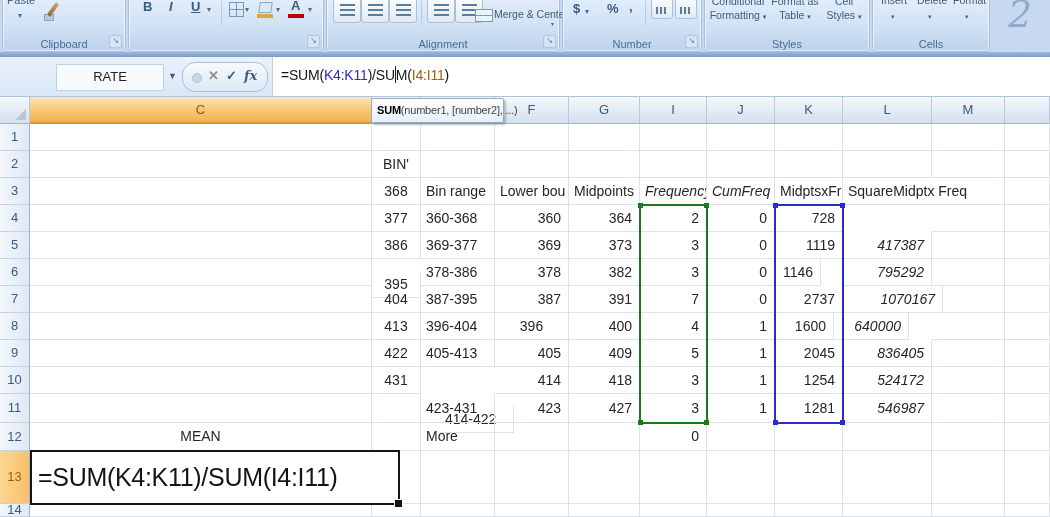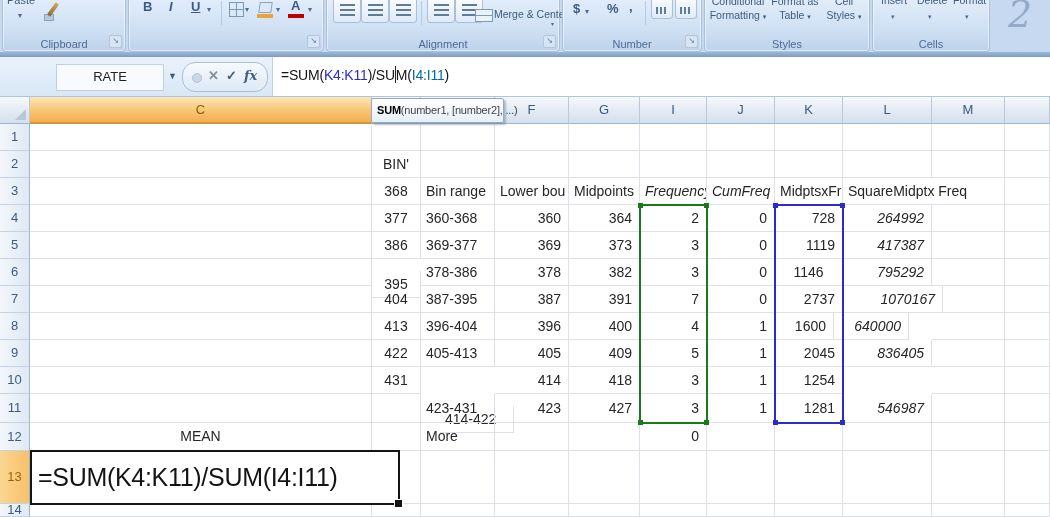--- a/index.html
+++ b/index.html
@@ -213,21 +213,21 @@
 <div id="fbar">
   <div id="namebox">RATE</div>
   <span id="nbarrow">▼</span>
   <div id="fpill">
     <div class="dot"></div>
     <span class="fx-x">✕</span>
     <span class="fx-ok">✓</span>
     <span class="fx-fn">fx</span>
   </div>
   <div id="farea">
-    <div id="fsegs"><span style="color: rgb(20, 20, 20);">=SUM(</span><span style="color: rgb(43, 43, 200);">K4:K11</span><span style="color: rgb(20, 20, 20);">)/SU</span><span class="fcursor"></span><span style="color: rgb(20, 20, 20);">M(</span><span style="color: #0369a1;">I4:I11</span><span style="color: rgb(20, 20, 20);">)</span></div>
+    <div id="fsegs"><span style="color: rgb(20, 20, 20);">=SUM(</span><span style="color: rgb(43, 43, 200);">K4:K11</span><span style="color: rgb(20, 20, 20);">)/SU</span><span class="fcursor"></span><span style="color: rgb(20, 20, 20);">M(</span><span style="color: #a16207;">I4:I11</span><span style="color: rgb(20, 20, 20);">)</span></div>
   </div>
 </div>
 
 <div id="sheet">
   <div id="tooltip"><b>SUM</b><span>(number1, [number2], ...)</span></div>
 
 <div class="colhdr corner" style="left: 0px; width: 30px;"></div>
     <div class="colhdr active" style="left: 30px; width: 342px;">C</div>
     <div class="colhdr" style="left: 372px; width: 49px;"></div>
     <div class="colhdr" style="left: 421px; width: 74px;"></div>
@@ -277,21 +277,20 @@
     <div class="cell left" style="left: 1005px; top: 81px; width: 45px; height: 27px; line-height: 26px;"></div>
     <div class="rowhdr" style="top: 108px; height: 27px; line-height: 26px;">4</div>
     <div class="cell center" style="left: 30px; top: 108px; width: 342px; height: 27px; line-height: 26px;"></div>
     <div class="cell center" style="left: 372px; top: 108px; width: 49px; height: 27px; line-height: 26px;">377</div>
     <div class="cell left" style="left: 421px; top: 108px; width: 74px; height: 27px; line-height: 26px;">360-368</div>
     <div class="cell right" style="left: 495px; top: 108px; width: 74px; height: 27px; line-height: 26px;">360</div>
     <div class="cell right" style="left: 569px; top: 108px; width: 71px; height: 27px; line-height: 26px;">364</div>
     <div class="cell right" style="left: 640px; top: 108px; width: 67px; height: 27px; line-height: 26px;">2</div>
     <div class="cell right" style="left: 707px; top: 108px; width: 68px; height: 27px; line-height: 26px;">0</div>
     <div class="cell right" style="left: 775px; top: 108px; width: 68px; height: 27px; line-height: 26px;">728</div>
-    <div class="cell right italic" style="left: 843px; top: 108px; width: 89px; height: 27px; line-height: 26px;">264992</div>
     <div class="cell left" style="left: 932px; top: 108px; width: 73px; height: 27px; line-height: 26px;"></div>
     <div class="cell left" style="left: 1005px; top: 108px; width: 45px; height: 27px; line-height: 26px;"></div>
     <div class="rowhdr" style="top: 135px; height: 27px; line-height: 26px;">5</div>
     <div class="cell center" style="left: 30px; top: 135px; width: 342px; height: 27px; line-height: 26px;"></div>
     <div class="cell center" style="left: 372px; top: 135px; width: 49px; height: 27px; line-height: 26px;">386</div>
     <div class="cell left" style="left: 421px; top: 135px; width: 74px; height: 27px; line-height: 26px;">369-377</div>
     <div class="cell right" style="left: 495px; top: 135px; width: 74px; height: 27px; line-height: 26px;">369</div>
     <div class="cell right" style="left: 569px; top: 135px; width: 71px; height: 27px; line-height: 26px;">373</div>
     <div class="cell right" style="left: 640px; top: 135px; width: 67px; height: 27px; line-height: 26px;">3</div>
     <div class="cell right" style="left: 707px; top: 135px; width: 68px; height: 27px; line-height: 26px;">0</div>
@@ -300,41 +299,41 @@
     <div class="cell left" style="left: 932px; top: 135px; width: 73px; height: 27px; line-height: 26px;"></div>
     <div class="cell left" style="left: 1005px; top: 135px; width: 45px; height: 27px; line-height: 26px;"></div>
     <div class="rowhdr" style="top: 162px; height: 27px; line-height: 26px;">6</div>
     <div class="cell center" style="left: 30px; top: 162px; width: 342px; height: 27px; line-height: 26px;"></div>
     <div class="cell center" style="left: 372px; top: 162px; width: 49px; height: 27px; line-height: 26px; margin-top: 12px;">395</div>
     <div class="cell left" style="left: 421px; top: 162px; width: 74px; height: 27px; line-height: 26px;">378-386</div>
     <div class="cell right" style="left: 495px; top: 162px; width: 74px; height: 27px; line-height: 26px;">378</div>
     <div class="cell right" style="left: 569px; top: 162px; width: 71px; height: 27px; line-height: 26px;">382</div>
     <div class="cell right" style="left: 640px; top: 162px; width: 67px; height: 27px; line-height: 26px;">3</div>
     <div class="cell right" style="left: 707px; top: 162px; width: 68px; height: 27px; line-height: 26px;">0</div>
-    <div class="cell right" style="left: 775px; top: 162px; width: 68px; height: 27px; line-height: 26px; text-align: center;">1146</div>
+    <div class="cell right" style="left: 753px; top: 162px; width: 68px; height: 27px; line-height: 26px;">1146</div>
     <div class="cell right italic" style="left: 843px; top: 162px; width: 89px; height: 27px; line-height: 26px;">795292</div>
     <div class="cell left" style="left: 932px; top: 162px; width: 73px; height: 27px; line-height: 26px;"></div>
     <div class="cell left" style="left: 1005px; top: 162px; width: 45px; height: 27px; line-height: 26px;"></div>
     <div class="rowhdr" style="top: 189px; height: 27px; line-height: 26px;">7</div>
     <div class="cell center" style="left: 30px; top: 189px; width: 342px; height: 27px; line-height: 26px;"></div>
     <div class="cell center" style="left: 372px; top: 189px; width: 49px; height: 27px; line-height: 26px;">404</div>
     <div class="cell left" style="left: 421px; top: 189px; width: 74px; height: 27px; line-height: 26px;">387-395</div>
     <div class="cell right" style="left: 495px; top: 189px; width: 74px; height: 27px; line-height: 26px;">387</div>
     <div class="cell right" style="left: 569px; top: 189px; width: 71px; height: 27px; line-height: 26px;">391</div>
     <div class="cell right" style="left: 640px; top: 189px; width: 67px; height: 27px; line-height: 26px;">7</div>
     <div class="cell right" style="left: 707px; top: 189px; width: 68px; height: 27px; line-height: 26px;">0</div>
     <div class="cell right" style="left: 775px; top: 189px; width: 68px; height: 27px; line-height: 26px;">2737</div>
     <div class="cell right italic" style="left: 843px; top: 189px; width: 100px; height: 27px; line-height: 26px;">1070167</div>
     <div class="cell left" style="left: 932px; top: 189px; width: 73px; height: 27px; line-height: 26px;"></div>
     <div class="cell left" style="left: 1005px; top: 189px; width: 45px; height: 27px; line-height: 26px;"></div>
     <div class="rowhdr" style="top: 216px; height: 27px; line-height: 26px;">8</div>
     <div class="cell center" style="left: 30px; top: 216px; width: 342px; height: 27px; line-height: 26px;"></div>
     <div class="cell center" style="left: 372px; top: 216px; width: 49px; height: 27px; line-height: 26px;">413</div>
     <div class="cell left" style="left: 421px; top: 216px; width: 74px; height: 27px; line-height: 26px;">396-404</div>
-    <div class="cell right" style="left: 495px; top: 216px; width: 74px; height: 27px; line-height: 26px;">396</div>
+    <div class="cell right" style="left: 495px; top: 216px; width: 74px; height: 27px; line-height: 26px; text-align: center;">396</div>
     <div class="cell right" style="left: 569px; top: 216px; width: 71px; height: 27px; line-height: 26px;">400</div>
     <div class="cell right" style="left: 640px; top: 216px; width: 67px; height: 27px; line-height: 26px;">4</div>
     <div class="cell right" style="left: 707px; top: 216px; width: 68px; height: 27px; line-height: 26px;">1</div>
     <div class="cell right" style="left: 754px; top: 216px; width: 80px; height: 27px; line-height: 26px;">1600</div>
     <div class="cell right italic" style="left: 820px; top: 216px; width: 89px; height: 27px; line-height: 26px;">640000</div>
     <div class="cell left" style="left: 932px; top: 216px; width: 73px; height: 27px; line-height: 26px;"></div>
     <div class="cell left" style="left: 1005px; top: 216px; width: 45px; height: 27px; line-height: 26px;"></div>
     <div class="rowhdr" style="top: 243px; height: 27px; line-height: 26px;">9</div>
     <div class="cell center" style="left: 30px; top: 243px; width: 342px; height: 27px; line-height: 26px;"></div>
     <div class="cell center" style="left: 372px; top: 243px; width: 49px; height: 27px; line-height: 26px;">422</div>
@@ -349,20 +348,21 @@
     <div class="cell left" style="left: 1005px; top: 243px; width: 45px; height: 27px; line-height: 26px;"></div>
     <div class="rowhdr" style="top: 270px; height: 27px; line-height: 26px;">10</div>
     <div class="cell center" style="left: 30px; top: 270px; width: 342px; height: 27px; line-height: 26px;"></div>
     <div class="cell center" style="left: 372px; top: 270px; width: 49px; height: 27px; line-height: 26px;">431</div>
     <div class="cell left" style="left: 440px; top: 270px; width: 74px; height: 27px; line-height: 26px; margin-top: 39px;">414-422</div>
     <div class="cell right" style="left: 495px; top: 270px; width: 74px; height: 27px; line-height: 26px;">414</div>
     <div class="cell right" style="left: 569px; top: 270px; width: 71px; height: 27px; line-height: 26px;">418</div>
     <div class="cell right" style="left: 640px; top: 270px; width: 67px; height: 27px; line-height: 26px;">3</div>
     <div class="cell right" style="left: 707px; top: 270px; width: 68px; height: 27px; line-height: 26px;">1</div>
     <div class="cell right" style="left: 775px; top: 270px; width: 68px; height: 27px; line-height: 26px;">1254</div>
+    <div class="cell right italic" style="left: 843px; top: 270px; width: 89px; height: 27px; line-height: 26px;">524172</div>
     <div class="cell left" style="left: 932px; top: 270px; width: 73px; height: 27px; line-height: 26px;"></div>
     <div class="cell left" style="left: 1005px; top: 270px; width: 45px; height: 27px; line-height: 26px;"></div>
     <div class="rowhdr" style="top: 297px; height: 29px; line-height: 28px;">11</div>
     <div class="cell center" style="left: 30px; top: 297px; width: 342px; height: 29px; line-height: 28px;"></div>
     <div class="cell center" style="left: 372px; top: 297px; width: 49px; height: 29px; line-height: 28px;"></div>
     <div class="cell left" style="left: 421px; top: 297px; width: 74px; height: 29px; line-height: 28px;">423-431</div>
     <div class="cell right" style="left: 495px; top: 297px; width: 74px; height: 29px; line-height: 28px;">423</div>
     <div class="cell right" style="left: 569px; top: 297px; width: 71px; height: 29px; line-height: 28px;">427</div>
     <div class="cell right" style="left: 640px; top: 297px; width: 67px; height: 29px; line-height: 28px;">3</div>
     <div class="cell right" style="left: 707px; top: 297px; width: 68px; height: 29px; line-height: 28px;">1</div>

